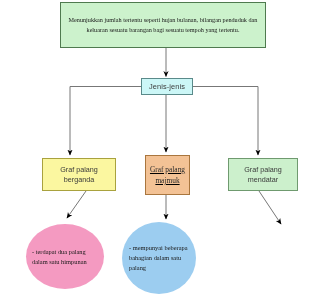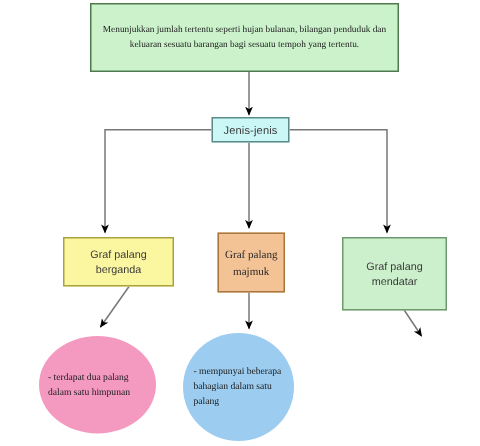--- a/index.html
+++ b/index.html
@@ -82,32 +82,33 @@
     line-height: 10px;
     color: #3a3a3a;
   }
   #node-type-compound {
     left: 145px;
     top: 155px;
     width: 45px;
     height: 40px;
     background: #f3c295;
     border: 1px solid #a9763e;
+    text-decoration: underline;
   }
   #node-type-compound .txt {
     font-family: "Liberation Serif", serif;
     font-size: 7.4px;
     line-height: 11px;
     color: #2a2a2a;
   }
   #node-type-horizontal {
     left: 228px;
     top: 158px;
     width: 70px;
-    height: 49px;
+    height: 33px;
     background: #ccf0cc;
     border: 1px solid #6f9a6f;
   }
   #node-type-horizontal .txt {
     font-size: 7.2px;
     line-height: 10px;
     color: #3a3a3a;
   }
   
   .ellipse {

